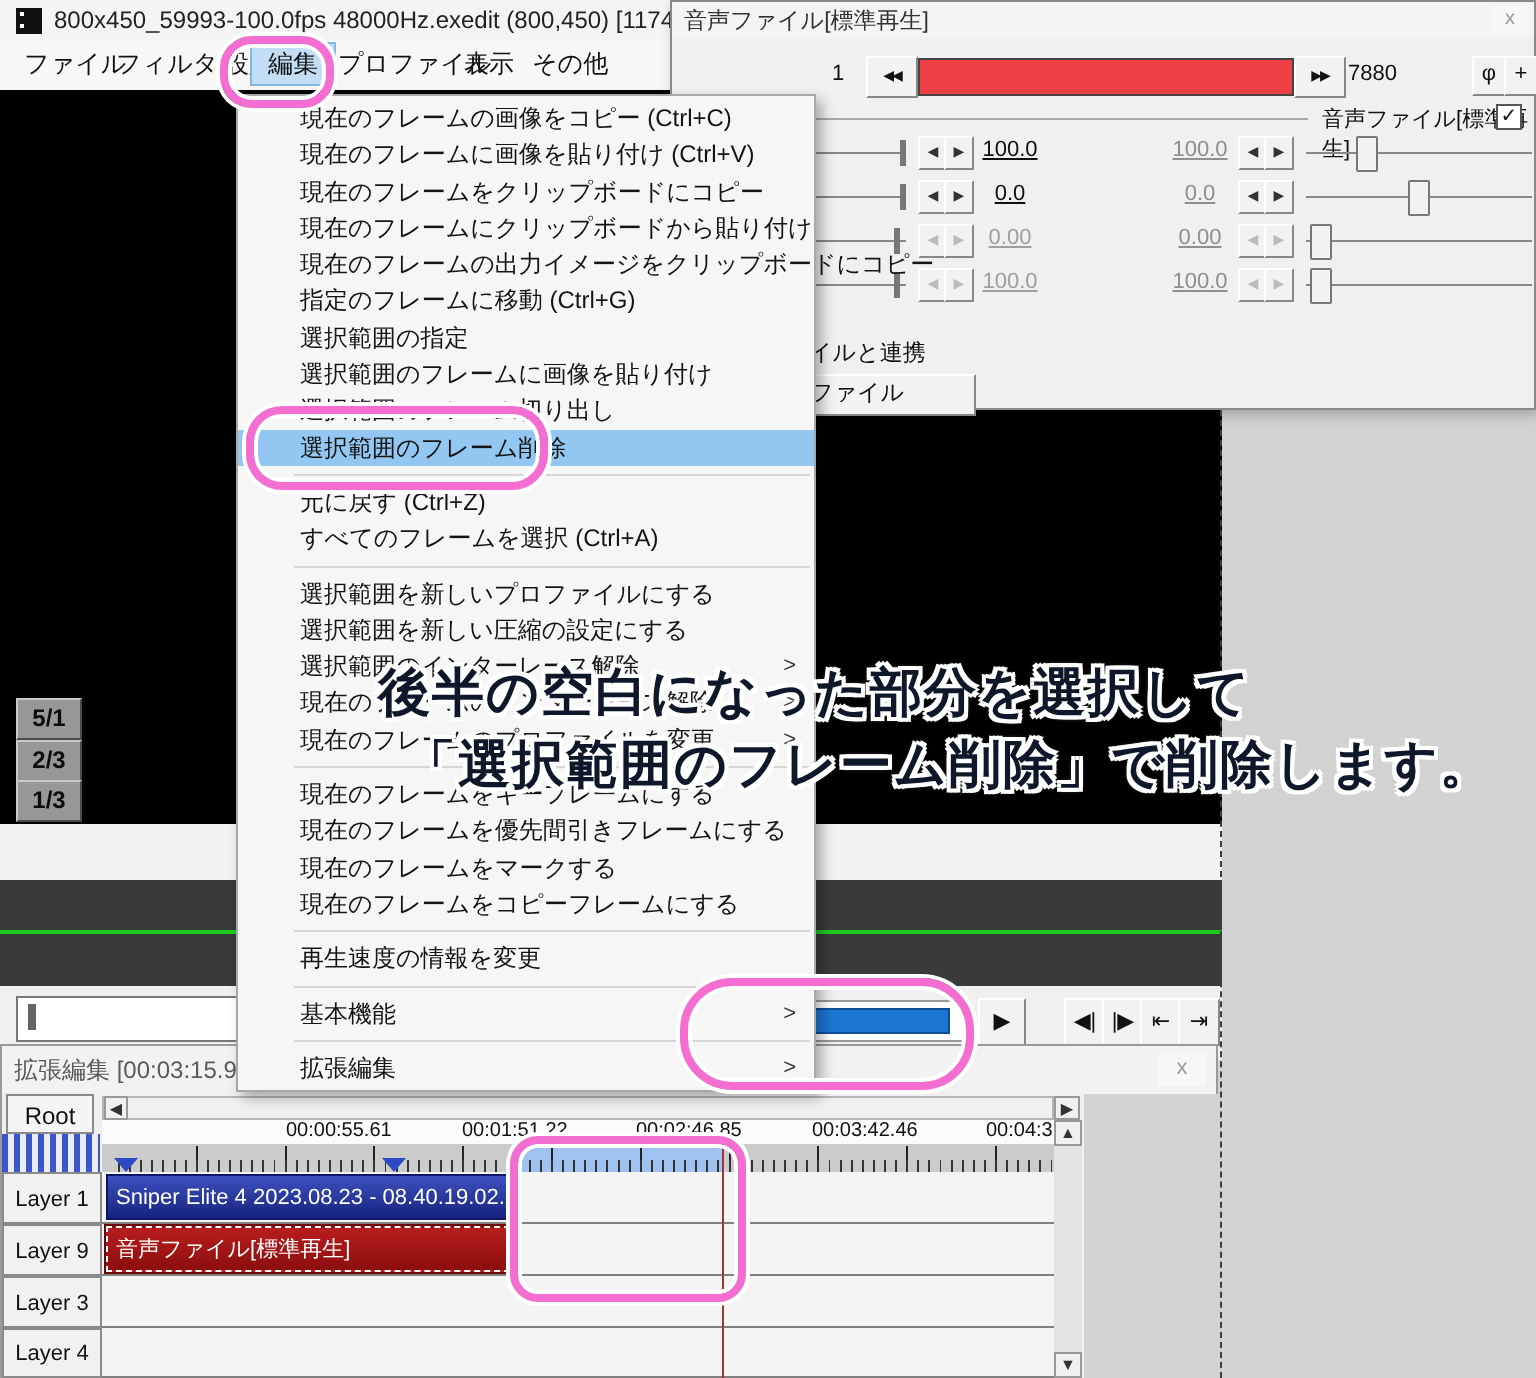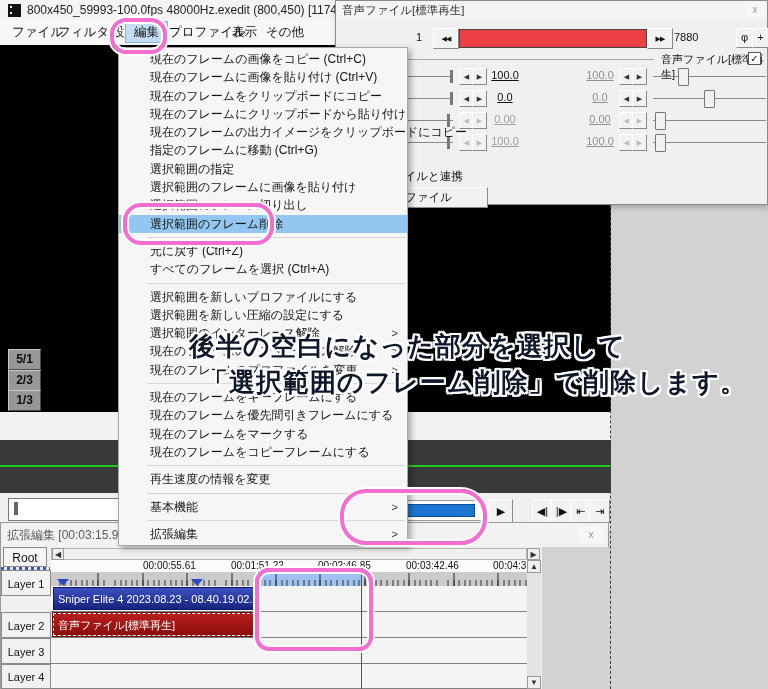--- a/index.html
+++ b/index.html
@@ -173,23 +173,23 @@
         <span style="left: 355px;">00:03:42.46</span>
         <span style="left: 442px;">00:04:3</span>
       </div>
     <div class="ruler-ticks">
       <div class="tick-sel"></div>
       <div class="ticks-major"></div>
       <div class="ticks-minor"></div>
     </div>
     <div class="stripes"></div>
     <div id="layerrows">
-        <div class="layer-head" style="top: 24px; height: 26px; line-height: 26px;">Layer 1</div>
+        <div class="layer-head" style="top: 40px; height: 26px; line-height: 26px;">Layer 1</div>
         <div class="layer-cell" style="top: 40px; height: 26px;"></div>
-        <div class="layer-head" style="top: 66px; height: 26px; line-height: 26px;">Layer 2</div>
+        <div class="layer-head" style="top: 66px; height: 26px; line-height: 26px;">Layer 9</div>
         <div class="layer-cell" style="top: 66px; height: 26px;"></div>
         <div class="layer-head" style="top: 92px; height: 26px; line-height: 26px;">Layer 3</div>
         <div class="layer-cell" style="top: 92px; height: 26px;"></div>
         <div class="layer-head" style="top: 118px; height: 25px; line-height: 25px;">Layer 4</div>
         <div class="layer-cell" style="top: 118px; height: 25px;"></div>
         <div class="clip clip-blue" style="top: 41px;">Sniper Elite 4 2023.08.23 - 08.40.19.02.800x45</div>
         <div class="clip clip-red" style="top: 67px;">音声ファイル[標準再生]</div>
       </div>
     <div class="mid-marker" style="left:56px;top:33px;"></div>
     <div class="mid-marker" style="left:190px;top:33px;"></div>

